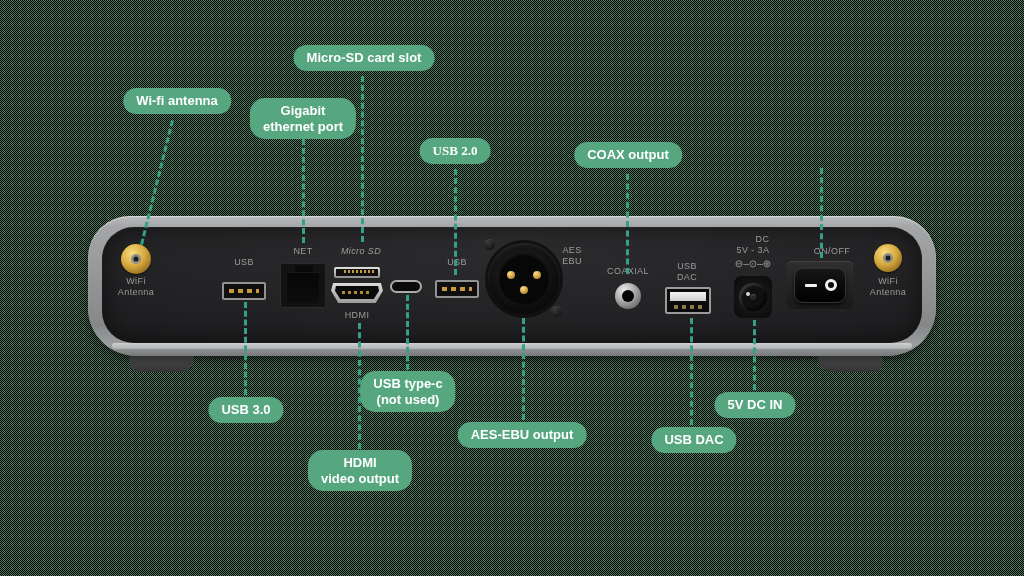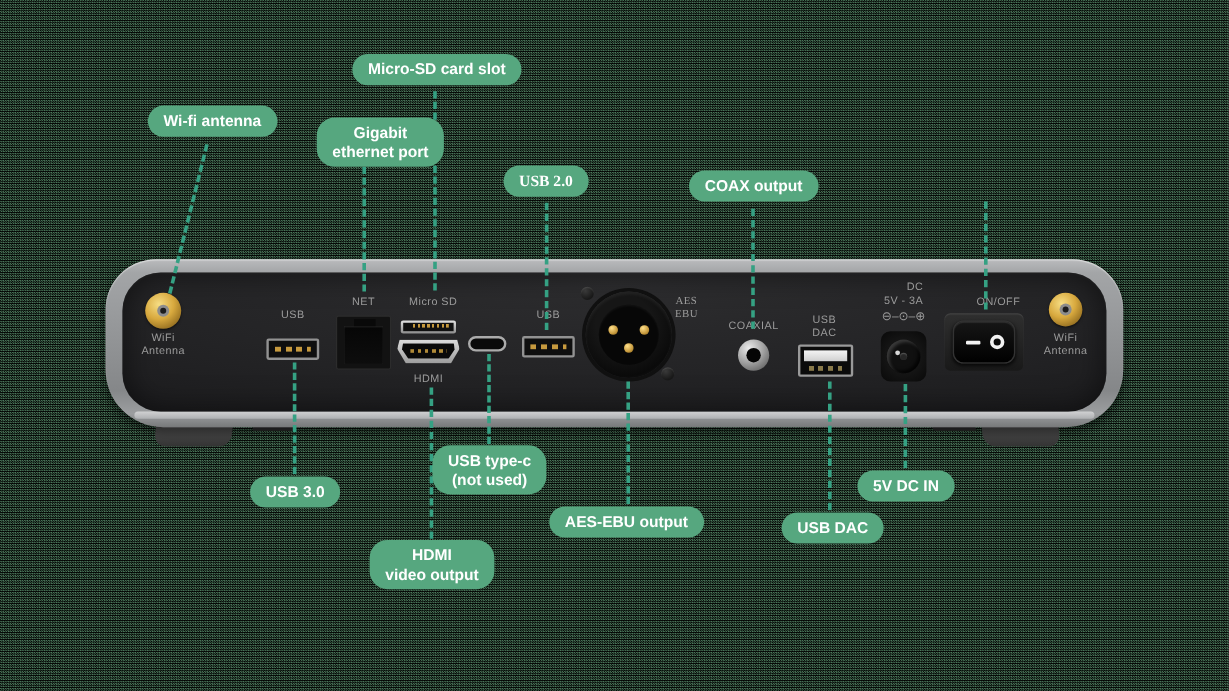--- a/index.html
+++ b/index.html
@@ -224,21 +224,21 @@
   <div class="port usba" style="left:222px;top:282px;">
     <span class="contacts"></span>
   </div>
 
   <div class="plabel" style="left:303px;top:246px;">NET</div>
   <div class="port net" style="left:280px;top:263px;">
     <span class="tab"></span>
     <span class="jack"></span>
   </div>
 
-  <div class="plabel" style="left:361px;top:246px;">Micro SD</div>
+  <div class="plabel" style="left:361px;top:246px;font-style:italic;">Micro SD</div>
   <div class="port msd" style="left:334px;top:267px;">
     <span class="slot"></span>
     <span class="pins"></span>
   </div>
 
   <div class="port hdmi" style="left:331px;top:283px;">
     <span class="in"></span>
     <span class="contacts"></span>
   </div>
   <div class="plabel" style="left:357px;top:310px;">HDMI</div>
@@ -251,21 +251,21 @@
   </div>
 
   <div class="screw" style="left:484px;top:239px;"></div>
   <div class="port xlr" style="left:488px;top:243px;">
     <span class="inner"></span>
     <span class="xpin" style="left:19px;top:28px;"></span>
     <span class="xpin" style="left:45px;top:28px;"></span>
     <span class="xpin" style="left:32px;top:43px;"></span>
   </div>
   <div class="screw" style="left:551px;top:306px;"></div>
-  <div class="plabel" style="left:572px;top:245px;font-family:Liberation Serif, serif;">AES
+  <div class="plabel" style="left:572px;top:245px;">AES
 EBU</div>
 
   <div class="plabel" style="left:628px;top:266px;">COAXIAL</div>
   <div class="port coax" style="left:615px;top:283px;">
     <span class="hole"></span>
   </div>
 
   <div class="plabel" style="left:687px;top:261px;">USB
 DAC</div>
   <div class="port usbdac" style="left:665px;top:287px;">
@@ -305,21 +305,21 @@
   <div class="dash" style="left:626px;top:174px;height:100px;"></div>
   <div class="dash" style="left:820px;top:168px;height:90px;"></div>
   <div class="dash" style="left:244px;top:302px;height:93px;"></div>
   <div class="dash" style="left:358px;top:323px;height:126px;"></div>
   <div class="dash" style="left:406px;top:295px;height:75px;"></div>
   <div class="dash" style="left:522px;top:318px;height:102px;"></div>
   <div class="dash" style="left:690px;top:318px;height:107px;"></div>
   <div class="dash" style="left:753px;top:320px;height:70px;"></div>
 
   <div class="pill" style="left:177px;top:88px;">Wi-fi antenna</div>
-  <div class="pill" style="left:317px;top:98px;">Gigabit
+  <div class="pill" style="left:303px;top:98px;">Gigabit
 ethernet port</div>
   <div class="pill" style="left:364px;top:45px;">Micro-SD card slot</div>
   <div class="pill" style="left:455px;top:138px;font-family:Liberation Serif, serif;">USB 2.0</div>
   <div class="pill" style="left:628px;top:142px;">COAX output</div>
   <div class="pill" style="left:246px;top:397px;">USB 3.0</div>
   <div class="pill" style="left:360px;top:450px;">HDMI
 video output</div>
   <div class="pill" style="left:522px;top:422px;">AES-EBU output</div>
   <div class="pill" style="left:408px;top:371px;">USB type-c
 (not used)</div>

